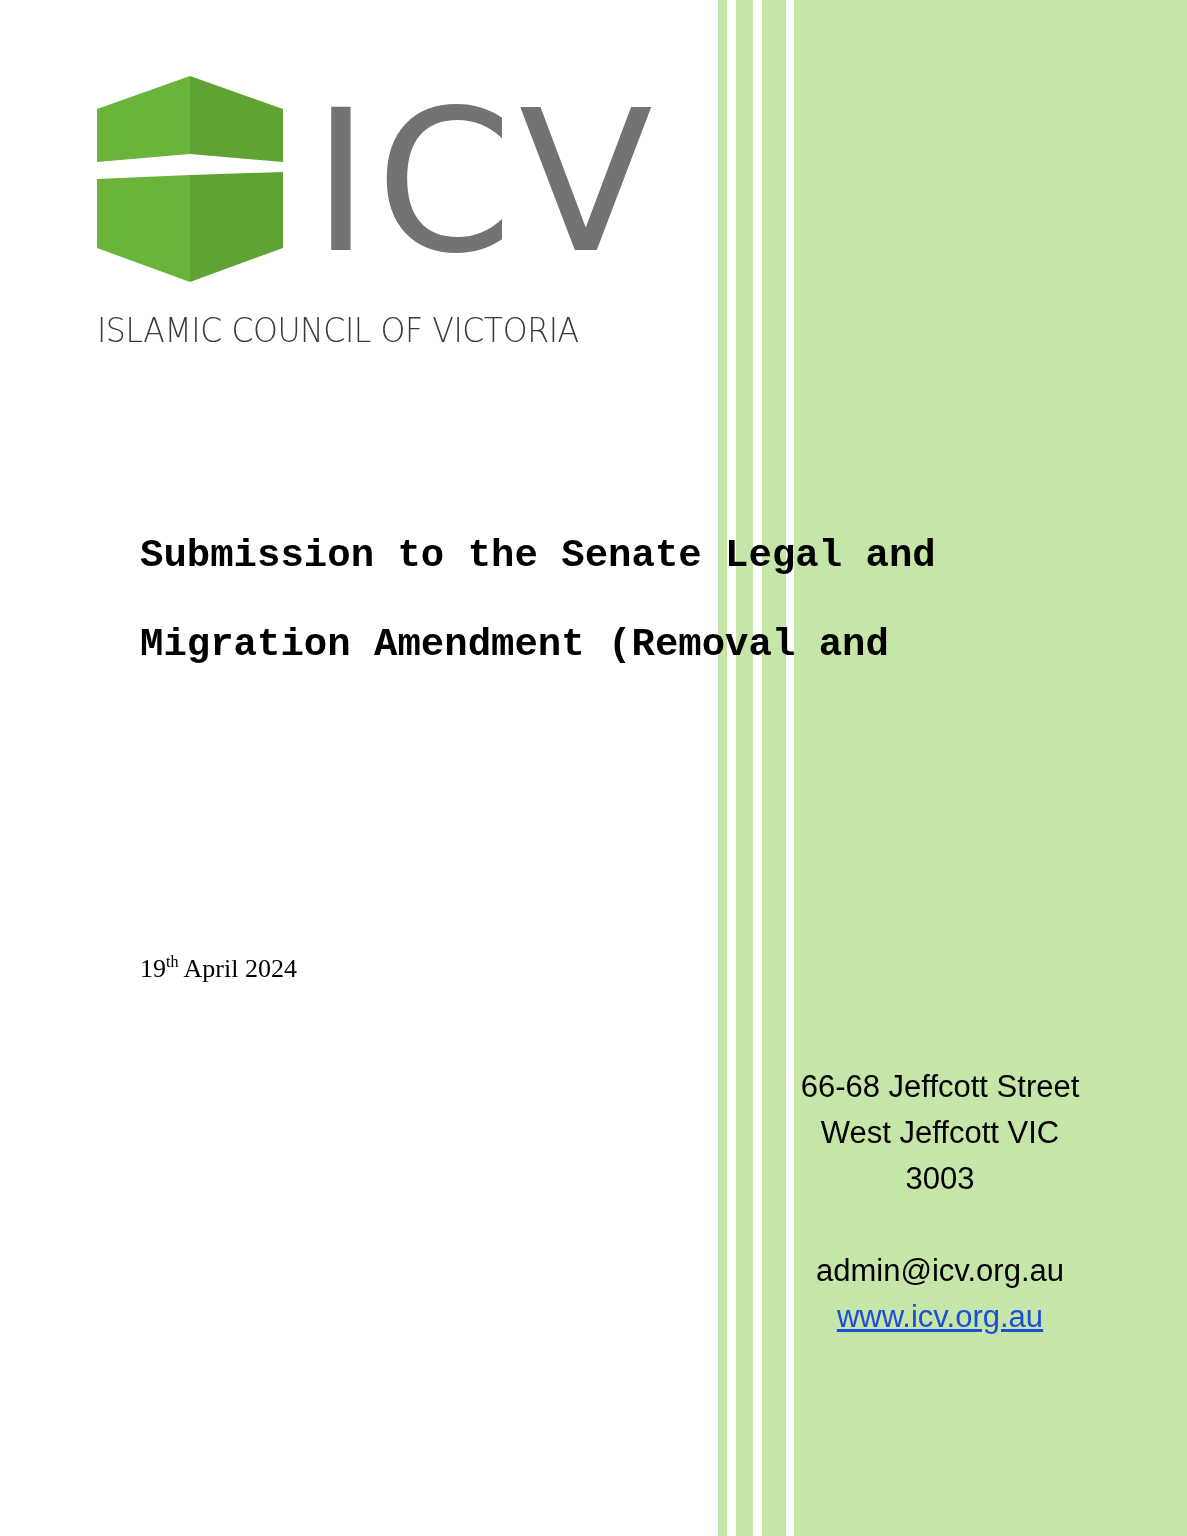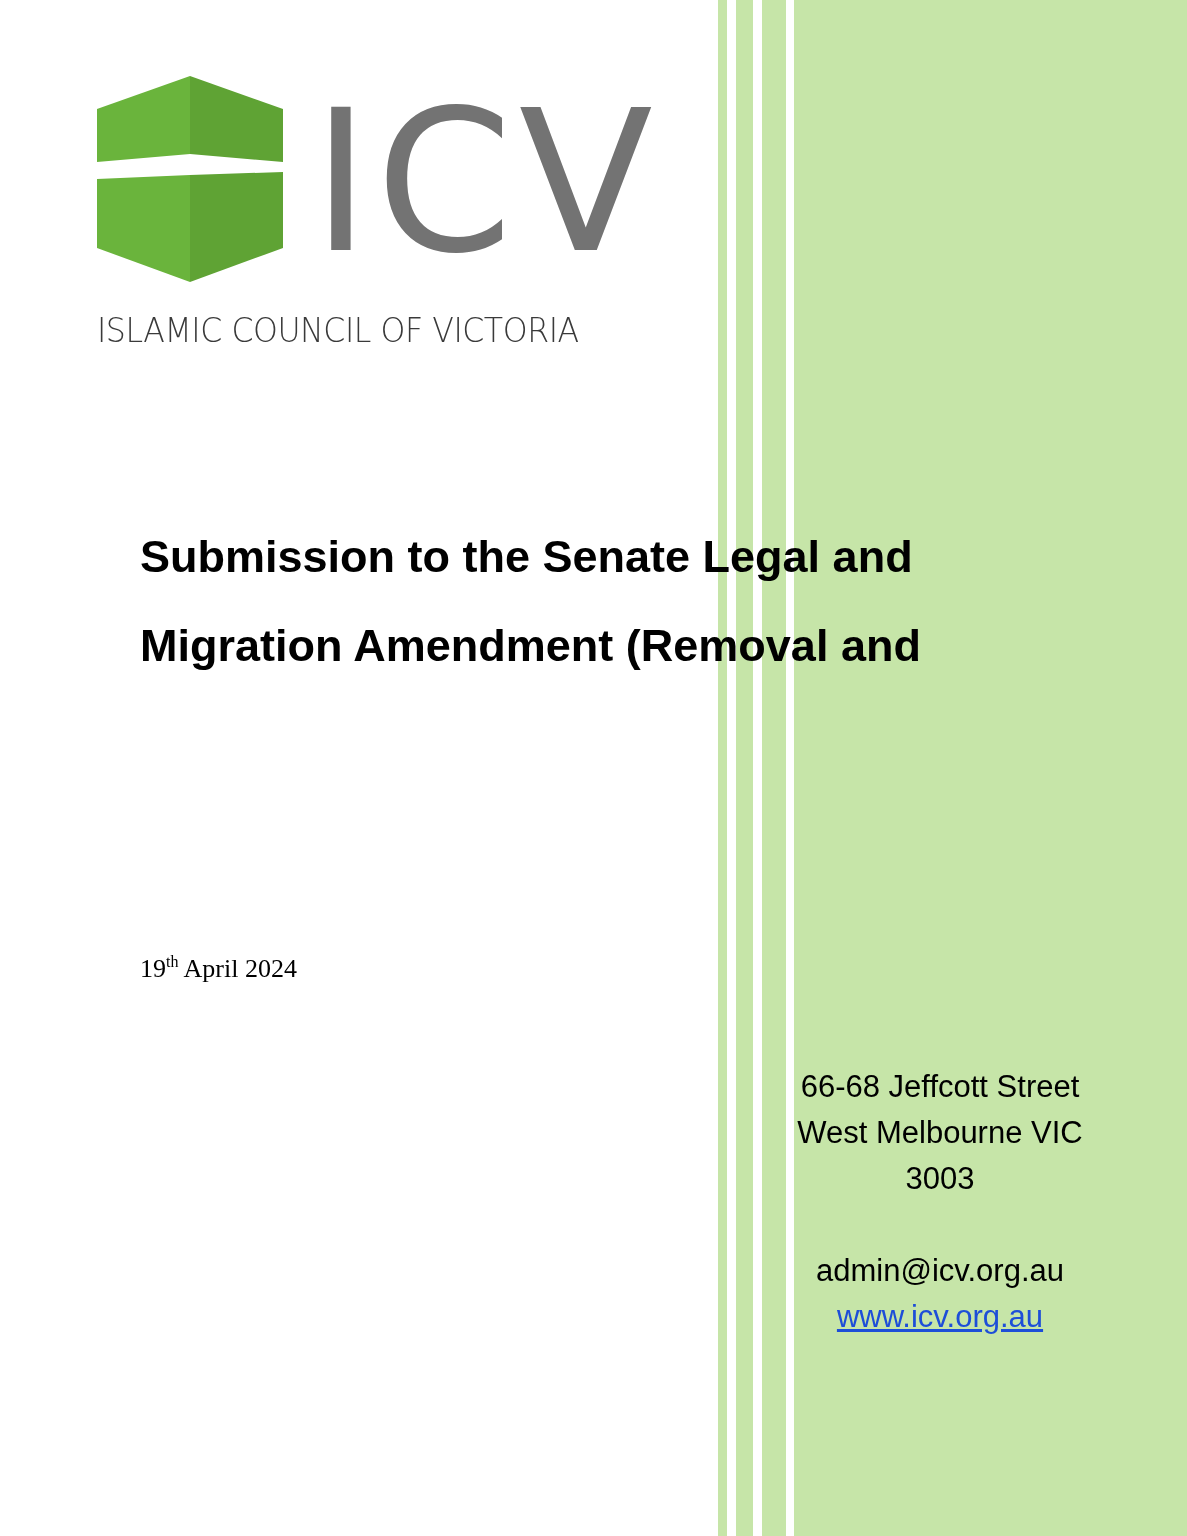--- a/index.html
+++ b/index.html
@@ -25,22 +25,22 @@
   .logo-sub {
     position: absolute; left: 0; top: 234px; width: 520px;
     font-family: "DejaVu Sans", sans-serif; font-weight: 300;
     font-size: 34px; line-height: 40px; color: #3a3a3a;
     letter-spacing: -0.5px; white-space: nowrap;
     transform: scaleX(0.93); transform-origin: left center;
   }
 
   .title {
     position: absolute; left: 140px; top: 512px; width: 900px;
-    font-family: Liberation Sans, sans-serif; font-weight: bold;
-    font-size: 45px; line-height: 89px; color: #000;
+    font-family: Liberation Mono, monospace; font-weight: bold;
+    font-size: 39px; line-height: 89px; color: #000;
   }
   .title div { white-space: nowrap; }
 
   .date {
     position: absolute; left: 140px; top: 952px;
     font-family: "Liberation Serif", serif; font-weight: normal;
     font-size: 26px; line-height: 34px; color: #000;
   }
   .date sup { font-size: 16px; vertical-align: 10px; line-height: 0; }
 
@@ -74,18 +74,18 @@
 
 <div class="title">
   <div>Submission to the Senate Legal and</div>
   <div>Migration Amendment (Removal and</div>
 </div>
 
 <div class="date"><span>19</span><sup>th</sup><span> April 2024</span></div>
 
 <div class="contact">
   <div>66-68 Jeffcott Street</div>
-  <div>West Melbourne VIC</div>
+  <div>West Jeffcott VIC</div>
   <div>3003</div>
   <div class="gap"></div>
   <div>admin@icv.org.au</div>
   <div><a>www.icv.org.au</a></div>
 </div>
 
 </body></html>

